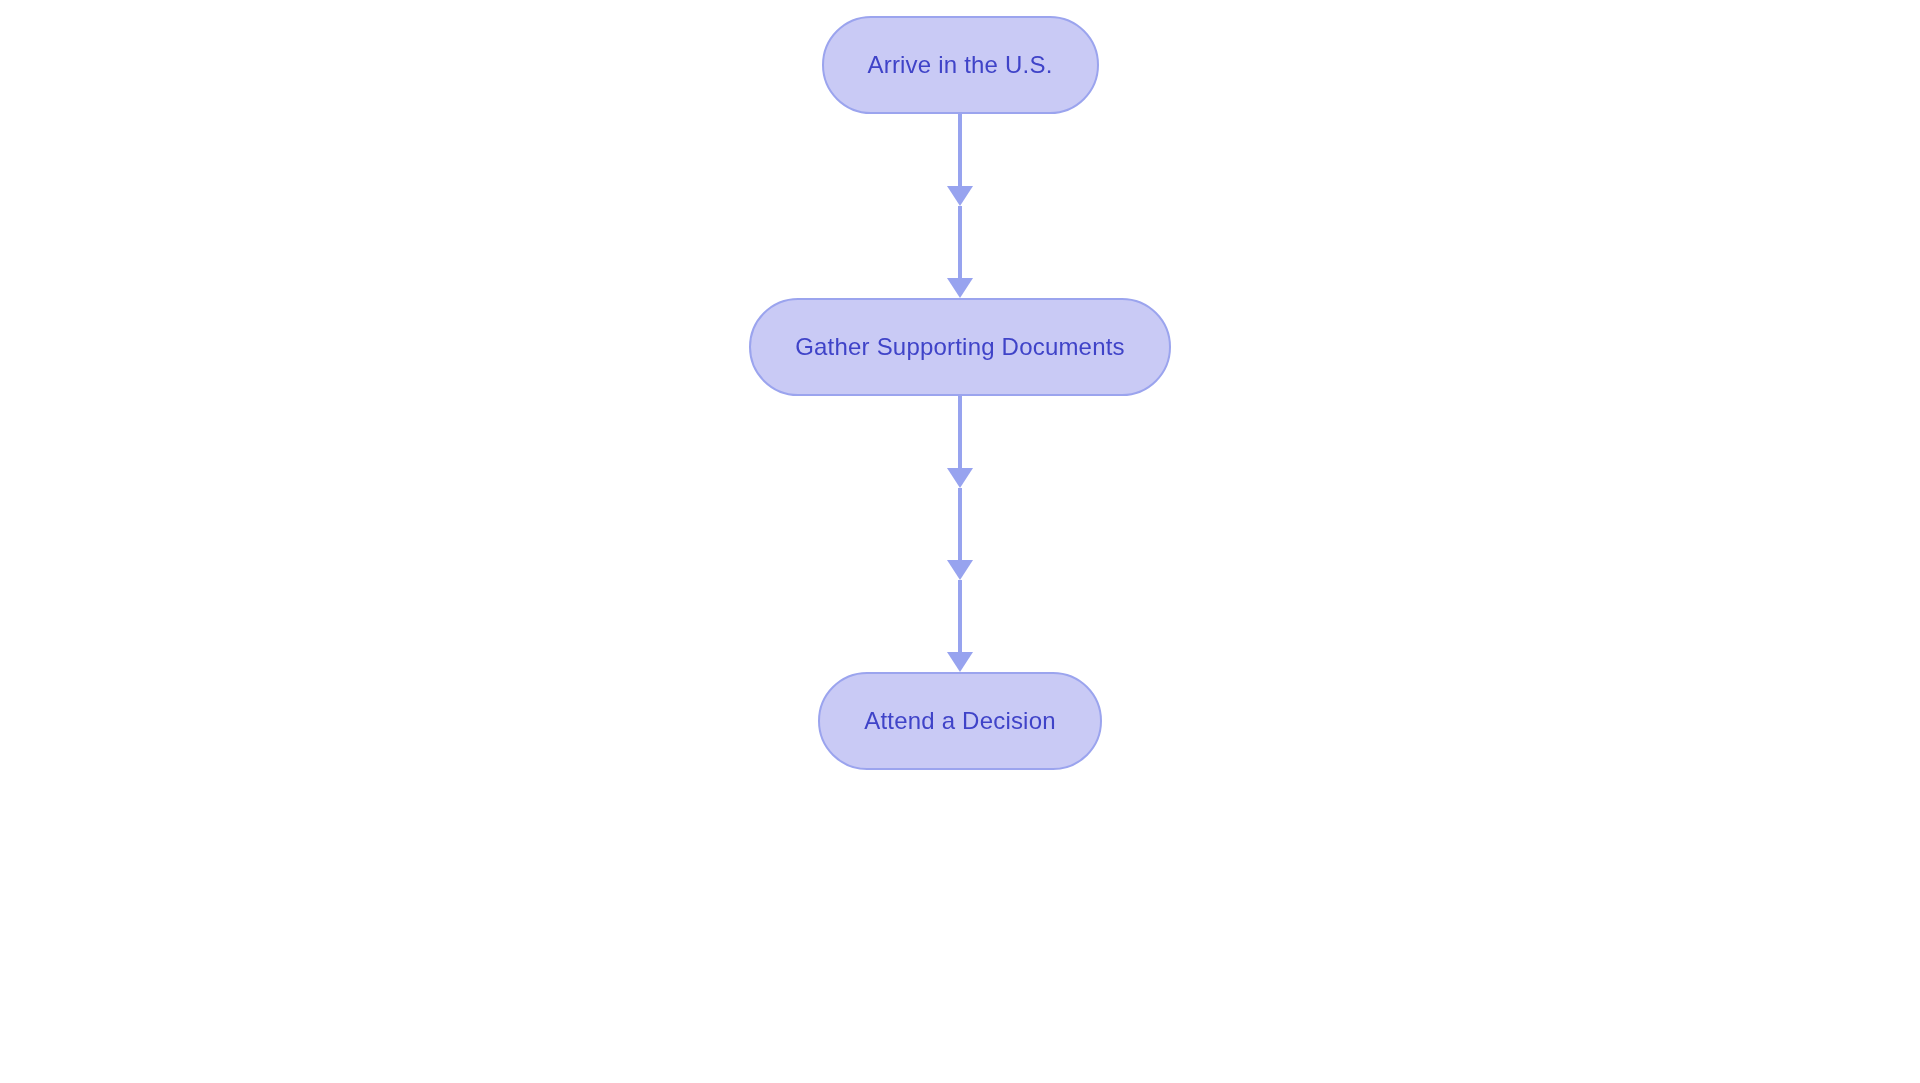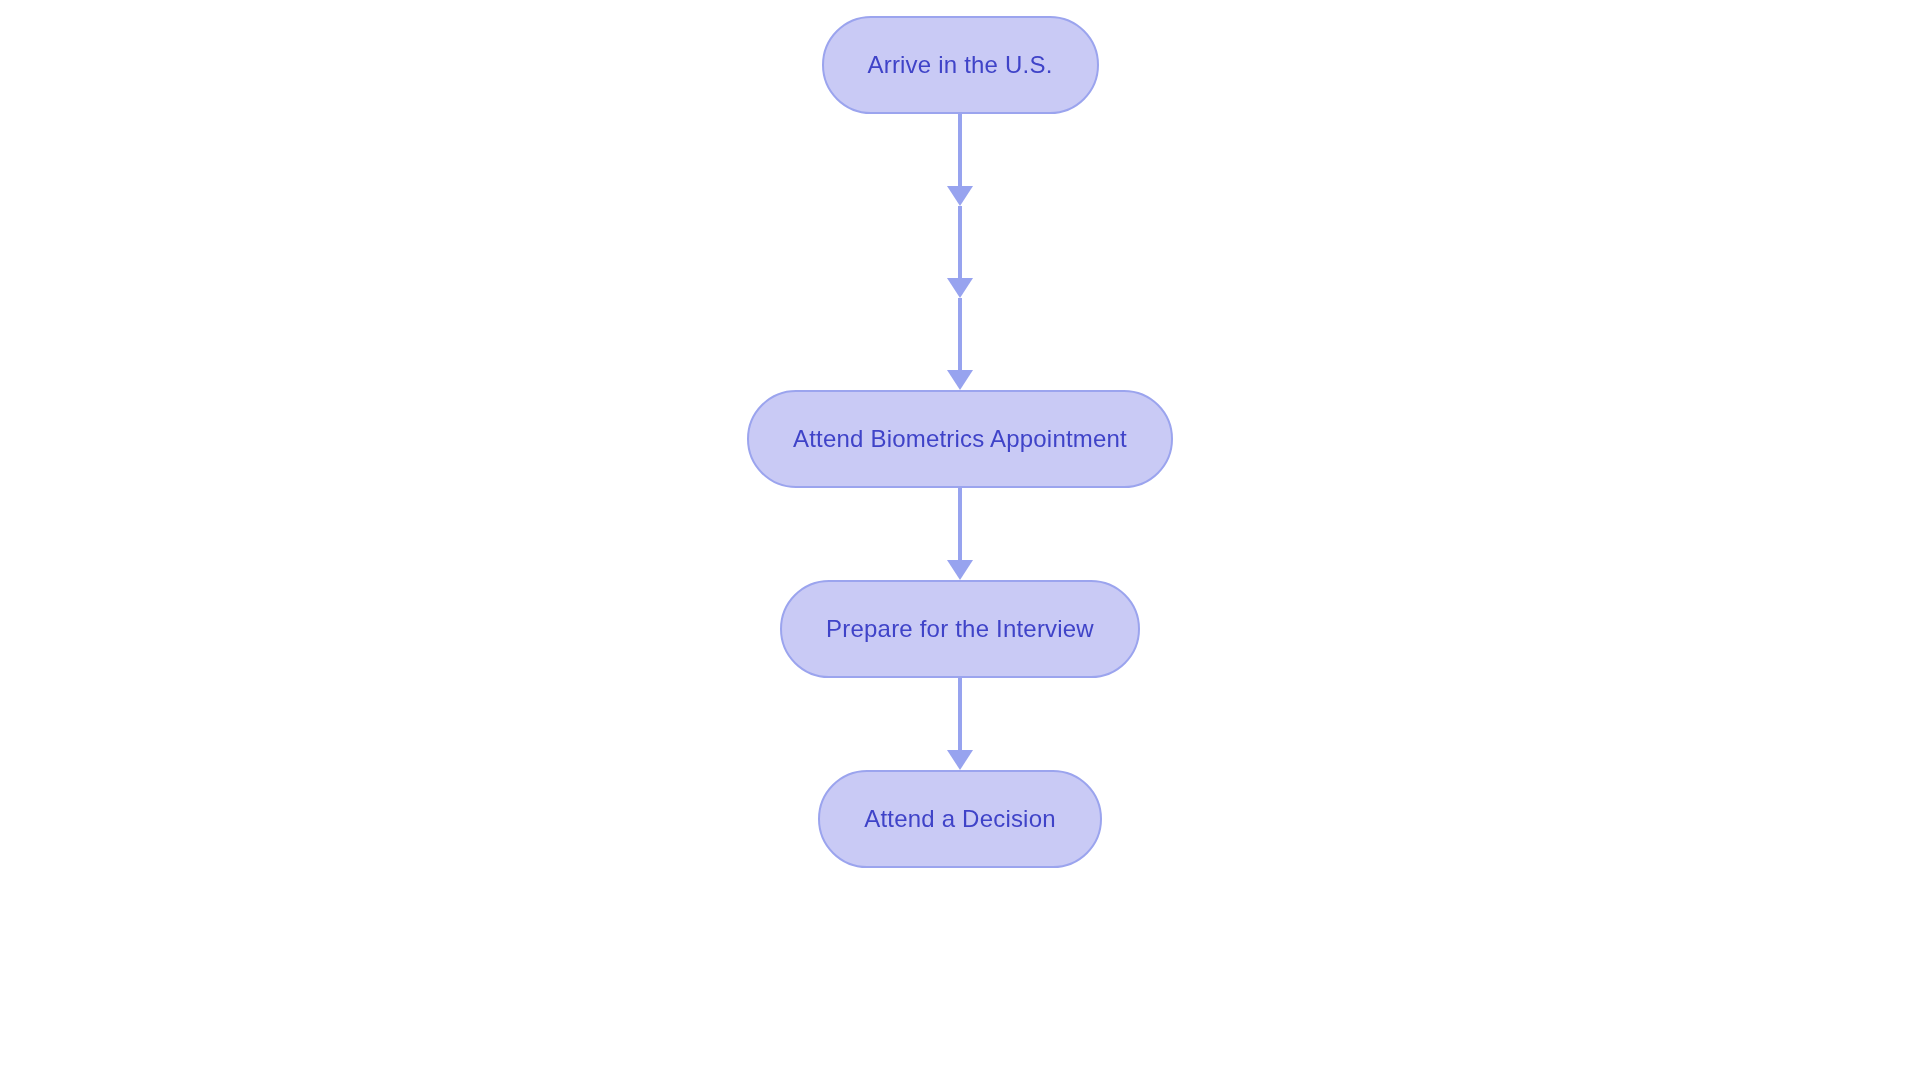--- a/index.html
+++ b/index.html
@@ -74,38 +74,35 @@
     <div class="line"></div>
     <div class="head"></div>
   </div>
 
 
   <div class="connector">
     <div class="line"></div>
     <div class="head"></div>
   </div>
 
-
-  <div class="connector">
-    <div class="line"></div>
-    <div class="head"></div>
-  </div>
-
   <div class="node">
-    <span>Attend Biometrics Appointment</span>
+    <span>Gather Supporting Documents</span>
   </div>
 
   <div class="connector">
     <div class="line"></div>
     <div class="head"></div>
   </div>
 
-  <div class="node">
-    <span>Prepare for the Interview</span>
+
+  <div class="connector">
+    <div class="line"></div>
+    <div class="head"></div>
   </div>
+
 
   <div class="connector">
     <div class="line"></div>
     <div class="head"></div>
   </div>
 
   <div class="node">
     <span>Attend a Decision</span>
   </div>
 

